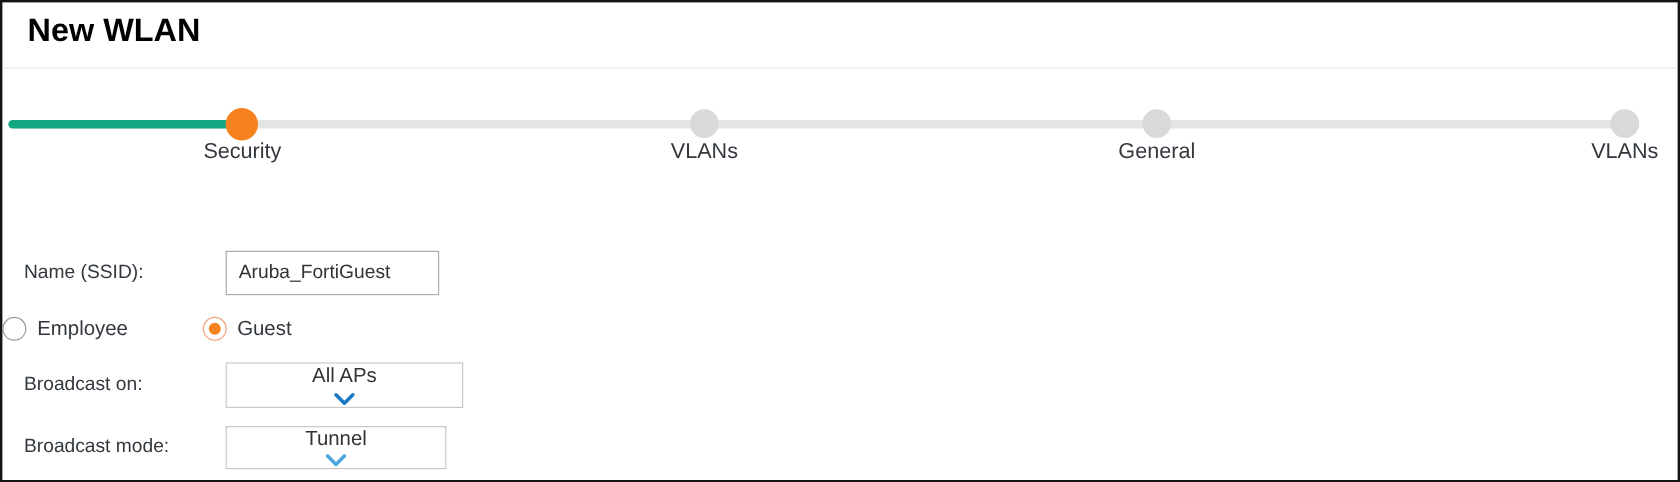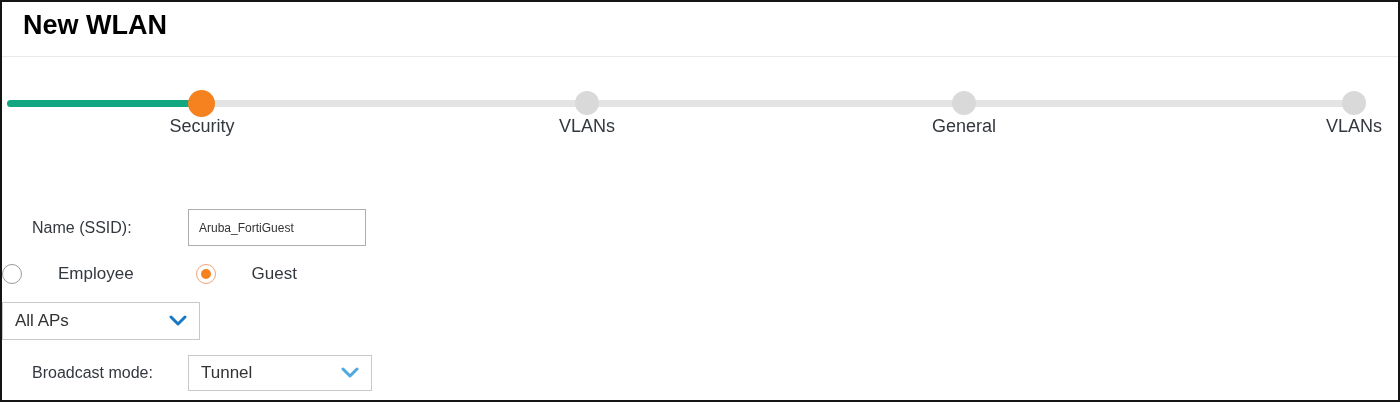--- a/index.html
+++ b/index.html
@@ -38,43 +38,43 @@
     font-size:18px; color:#33383e; white-space:nowrap;
   }
   .sl1{left:200px}.sl2{left:585px}.sl3{left:962px}.sl4{left:1352px}
   
   .form-row{position:absolute; left:0; display:flex; align-items:center;}
   .row-name{top:206px; height:39px;}
   .row-usage{top:255px; height:33px;}
   .row-broadcast{top:300px; height:38px;}
   .row-forward{top:351px; height:40px;}
   .field-label{
-    width:186px; box-sizing:border-box; padding-left:30px; flex:0 0 auto;
+    width:186px; box-sizing:border-box; padding-left:18px; flex:0 0 auto;
     font-size:16px; color:#33383e;
   }
   .text-input{
     width:178px; height:37px; box-sizing:border-box; border:1px solid #adadad;
-    font-family:"Liberation Sans", sans-serif; font-size:12px; color:#333;
+    font-family:"Liberation Sans", sans-serif; font-size:16px; color:#333;
     padding:0 10px; outline:none; background:#fff;
   }
   .radio-group{display:flex; align-items:center; column-gap:62px;}
-  .radio-option{display:flex; cursor:pointer;gap:27px;}
+  .radio-option{display:flex; cursor:pointer;}
   .radio-circle{
     width:20px; height:20px; box-sizing:border-box; border-radius:50%;
     border:1px solid #9a9a9a; background:#fff; margin-right:9px;
     display:flex; align-items:center; justify-content:center; flex:0 0 auto;
   }
   .radio-option.checked .radio-circle{border-color:var(--radio-ring);}
   .radio-dot{width:10px; height:10px; border-radius:50%; background:transparent;}
   .radio-option.checked .radio-dot{background:var(--orange);}
   .radio-label{font-size:17px; color:#33383e;}
   .select-box{
     height:38px; box-sizing:border-box; border:1px solid #c9c9c9; background:#fff;
     display:flex; align-items:center; justify-content:space-between;
-    padding:0 12px; cursor:pointer;
+    padding:0 12px; cursor:pointer;flex-direction:column;
   }
   .select-broadcast{width:198px;}
   .select-forward{width:184px; height:36px;}
   .select-value{font-size:17px; color:#333;}
   .chevron{width:18px; height:12px; flex:0 0 auto;}
   .chevron-dark{stroke:var(--chevron-dark);}
   .chevron-light{stroke:var(--chevron-light);}
 </style>
 </head>
 <body>
@@ -114,20 +114,21 @@
       <div class="radio-option checked">
         <span class="radio-circle">
             <span class="radio-dot"></span>
           </span>
         <span class="radio-label">Guest</span>
       </div>
     </div>
   </div>
 
   <div class="form-row row-broadcast">
+    <div class="field-label">Broadcast on:</div>
     <div class="select-box select-broadcast">
       <span class="select-value">All APs</span>
       <svg class="chevron chevron-dark" viewBox="0 0 18 12" fill="none" stroke-width="3" stroke-linecap="round" stroke-linejoin="round">
         <polyline points="2,2 9,9 16,2"></polyline>
       </svg>
     </div>
   </div>
 
   <div class="form-row row-forward">
     <div class="field-label">Broadcast mode:</div>

